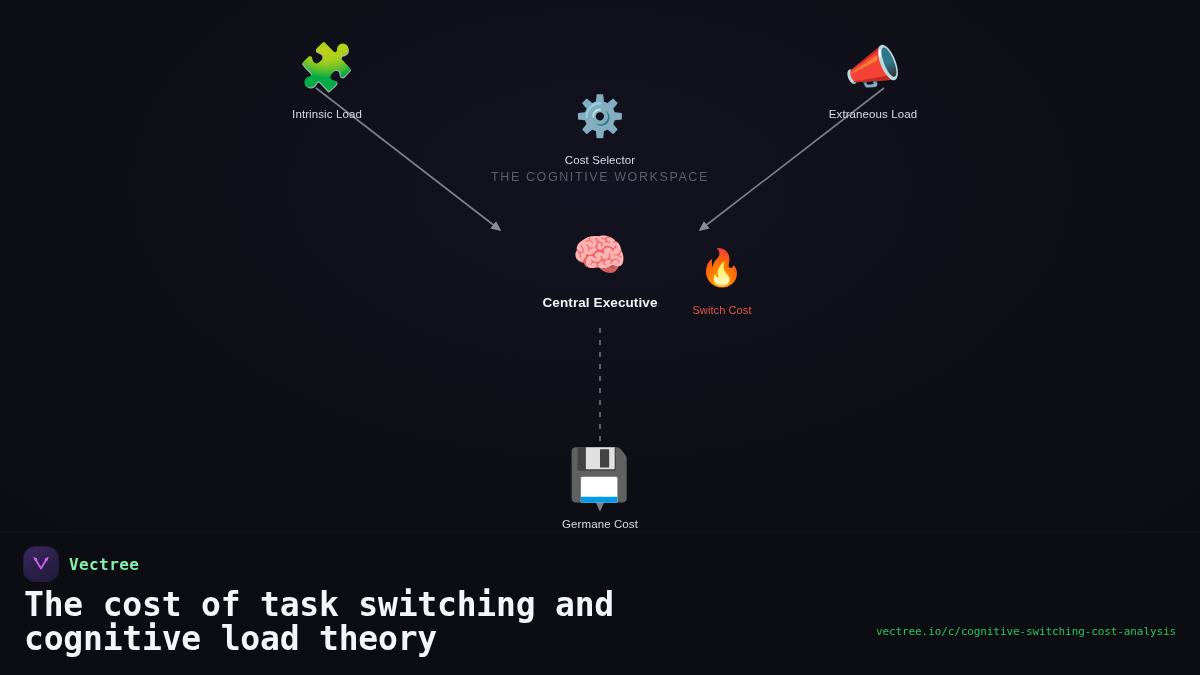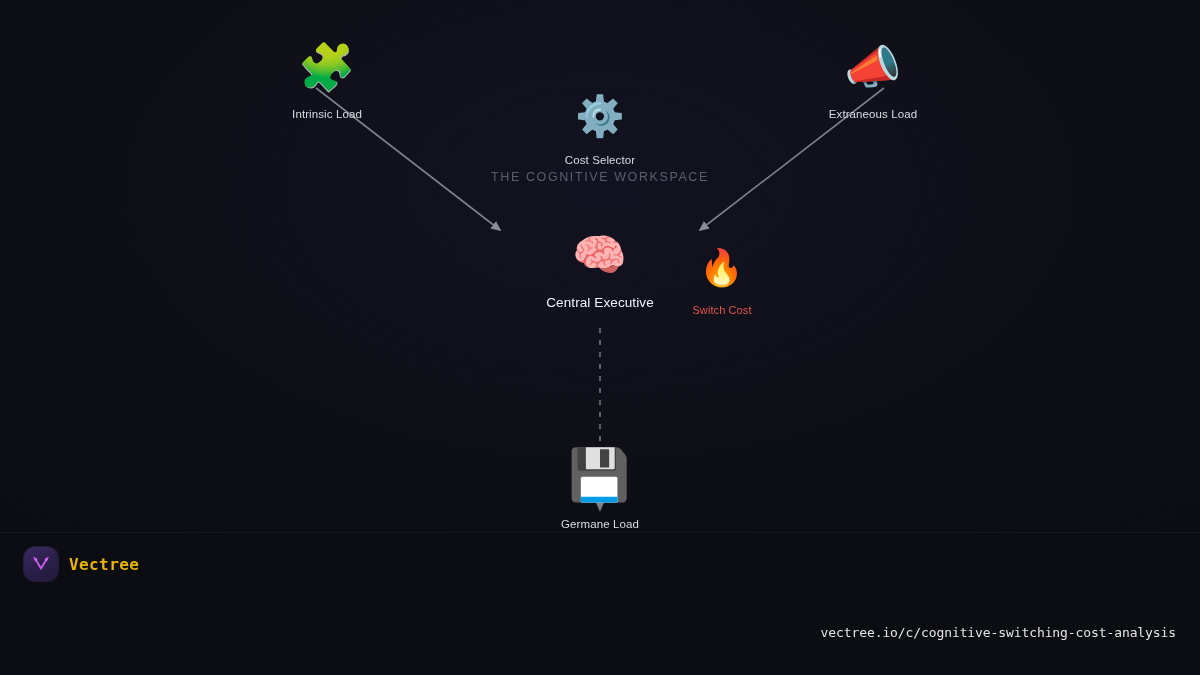--- a/index.html
+++ b/index.html
@@ -47,21 +47,21 @@
   .node .label {
     margin-top: 18px;
     font-size: 11.5px;
     color: #d9dbe2;
     letter-spacing: 0.1px;
     white-space: nowrap;
     text-align: right;
   }
   .node.primary .label {
     font-size: 13.5px;
-    font-weight: normal;
+    font-weight: bold;
     color: #f2f3f7;
   }
   .node.alert .label {
     color: #e4564d;
     font-size: 11px;
   }
   .node .sublabel {
     margin-top: 4px;
     font-size: 12.5px;
     color: #5b5f6c;
@@ -111,43 +111,43 @@
     background: linear-gradient(150deg, #3c2a63 0%, #2a1f47 55%, #241a3d 100%);
     display: flex;
     align-items: center;
     justify-content: center;
     box-shadow: 0 0 0 1px rgba(140,90,220,0.20);
   }
   #brand-name {
     font-family: "DejaVu Sans Mono", monospace;
     font-size: 16px;
     font-weight: bold;
-    color: #eab308;
+    color: #86efac;
     letter-spacing: 0.4px;
   }
   #headline {
     position: absolute;
     left: 24px;
     top: 55px;
     width: 720px;
     font-family: "DejaVu Sans Mono", monospace;
     font-size: 33px;
     font-weight: bold;
     line-height: 1.03;
     color: #f4f5f8;
     letter-spacing: -0.2px;
     white-space: pre-line;
   }
   #url {
     position: absolute;
     right: 24px;
     top: 92px;
     font-family: "DejaVu Sans Mono", monospace;
-    font-size: 13px;
-    color: #e5e5e5;
+    font-size: 11px;
+    color: #22c55e;
     letter-spacing: -0.1px;
   }
 </style>
 </head>
 <body>
 
 <div id="canvas">
 
   <div id="diagram-layer">
 
@@ -189,38 +189,40 @@
       <span class="label">Central Executive</span>
     </div>
 
     <div class="node alert" id="node-switch">
       <span class="glyph">🔥</span>
       <span class="label">Switch Cost</span>
     </div>
 
     <div class="node" id="node-germane">
       <span class="glyph">💾</span>
-      <span class="label">Germane Load</span>
+      <span class="label">Germane Cost</span>
     </div>
 
   </div>
 
   <div id="footer">
 
     <div id="brand-row">
       <span id="brand-logo">
         <svg width="20" height="20" viewBox="0 0 20 20" aria-hidden="true">
           <path d="M4.6 5.6 L10 14.4 L15.4 5.6" fill="none" stroke="#c95cf0" stroke-width="1.9" stroke-linecap="round" stroke-linejoin="round"></path>
           <circle cx="4.6" cy="5.2" r="1.5" fill="#e06cf7"></circle>
           <circle cx="15.4" cy="5.2" r="1.5" fill="#e06cf7"></circle>
           <path d="M4.6 5.2 L2.9 3.4" stroke="#c95cf0" stroke-width="1.3" stroke-linecap="round"></path>
           <path d="M15.4 5.2 L17.1 3.4" stroke="#c95cf0" stroke-width="1.3" stroke-linecap="round"></path>
         </svg>
       </span>
       <span id="brand-name">Vectree</span>
     </div>
 
+    <div id="headline">The cost of task switching and
+cognitive load theory</div>
 
     <div id="url">vectree.io/c/cognitive-switching-cost-analysis</div>
 
   </div>
 
 </div>
 
 </body></html>

